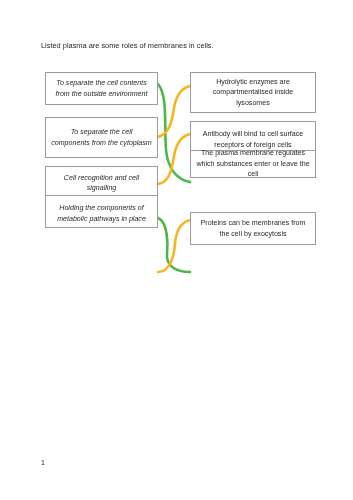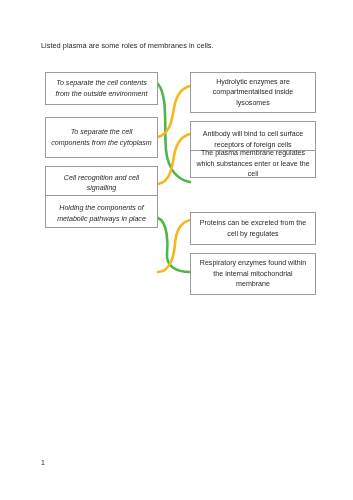--- a/index.html
+++ b/index.html
@@ -130,23 +130,20 @@
     <div class="box col-right r1">
       <span>Hydrolytic enzymes are compartmentalised inside lysosomes</span>
     </div>
     <div class="box col-right r2">
       <span>Antibody will bind to cell surface receptors of foreign cells</span>
     </div>
     <div class="box col-right r3">
       <span>The plasma membrane regulates which substances enter or leave the cell</span>
     </div>
     <div class="box col-right r4">
-      <span>Proteins can be excreted from the cell by regulates</span>
-    </div>
-    <div class="box col-right r5">
-      <span>Respiratory enzymes found within the internal mitochondrial membrane</span>
+      <span>Proteins can be membranes from the cell by exocytosis</span>
     </div>
 
   </div>
 
   <div class="page-number">1</div>
 
 </div>
 
 </body></html>

